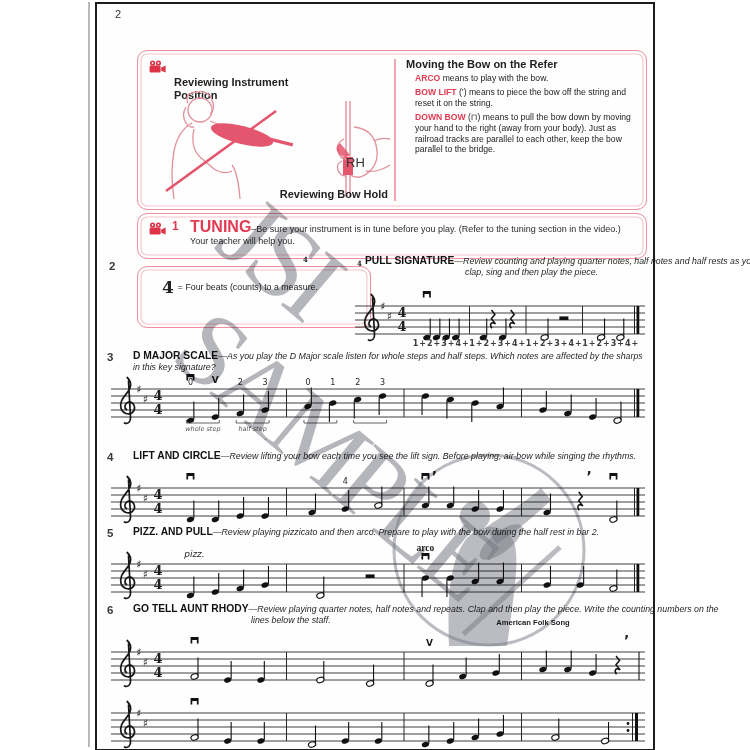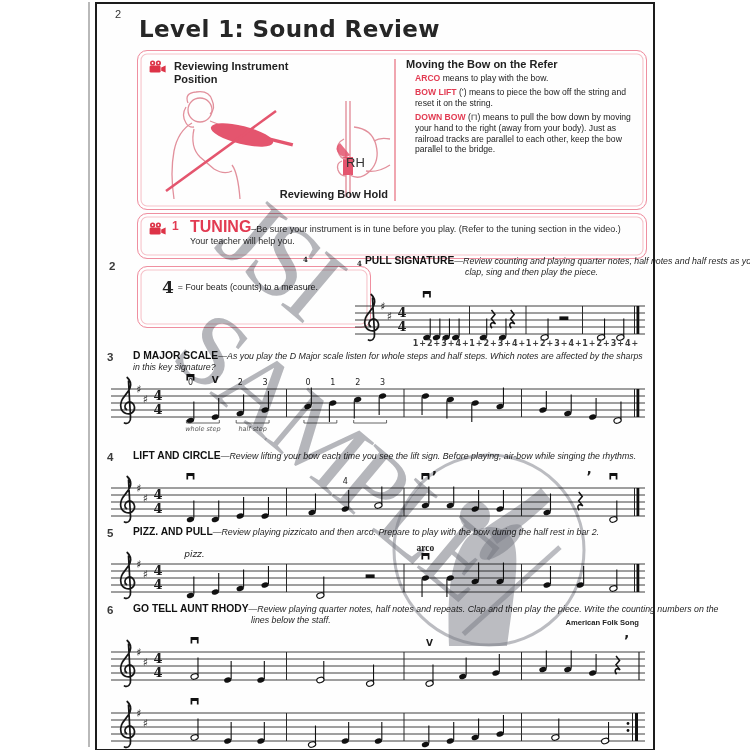--- a/index.html
+++ b/index.html
@@ -9,58 +9,57 @@
         border:2px solid #1c1c1c;}
   .edge{position:absolute;left:88px;top:2px;width:2px;height:745px;background:#b9b9b9;}
   .pagenum{position:absolute;left:18px;top:4px;font-size:11px;color:#333;}
   .title{position:absolute;left:42px;top:12px;font-family:"DejaVu Sans",sans-serif;
          font-weight:800;font-size:23px;letter-spacing:.4px;color:#262626;}
   .rbox{position:absolute;border:1.6px solid #ef8fa0;border-radius:10px;background:transparent;
         box-shadow:inset 0 0 0 2.5px #fff, inset 0 0 0 3.6px #f6c3ca;}
   .p1{left:40px;top:46px;width:508px;height:158px;}
   .p2{left:40px;top:209px;width:508px;height:44px;}
   .divider{position:absolute;left:256px;top:8px;width:1.5px;height:142px;background:#f0a6b0;}
-  .h-bold{font-weight:bold;font-size:11px;color:#222;line-height:13px;}
+  .h-bold{font-weight:bold;font-size:11px;color:#222;line-height:13px;margin-top:16px;}
   .camicon{position:absolute;width:19px;height:14px;}
   .bowtext{position:absolute;left:268px;top:8px;width:232px;font-size:8.6px;line-height:10.6px;color:#222;}
   .bowtext .bh{font-weight:bold;font-size:11px;margin-bottom:3px;}
   .bowtext p{margin:0 0 4px 9px;}
   .term{font-weight:bold;color:#e23b52;}
   .caption-bh{position:absolute;left:118px;top:137px;width:132px;text-align:right;font-weight:bold;font-size:11px;}
   .rh{position:absolute;left:208px;top:104px;font-size:13px;color:#333;}
   .tun{position:absolute;left:52px;top:7px;width:446px;font-size:9px;line-height:11.5px;color:#2b2b2b;}
   .tun .num{position:absolute;left:-18px;top:0;color:#e23b52;font-weight:bold;font-size:12px;}
   .exnum{position:absolute;font-weight:bold;font-size:11.5px;color:#3a3a3a;}
   .exhead{position:absolute;font-size:8.8px;line-height:10.5px;color:#1f1f1f;}
   .exhead .t{font-weight:bold;font-size:10.3px;font-style:normal;color:#111;}
   .exhead .d{font-style:italic;}
   .hang{padding-left:118px;text-indent:-118px;}
   .tsbox{left:40px;top:262px;width:232px;height:60px;}
   .tsline{position:absolute;left:16px;font-size:8.8px;color:#222;margin-left:8px;}
   .tsline .big4{font-family:"DejaVu Serif",serif;font-weight:bold;font-size:17px;vertical-align:-3px;margin-right:4px;}
   .sigmini{display:inline-block;vertical-align:-2px;margin-right:3px;font-family:"DejaVu Serif",serif;
            font-weight:bold;font-size:7px;line-height:4.5px;text-align:center;}
-  .credit{position:absolute;left:330px;top:614px;width:212px;text-align:right;font-size:7.6px;font-weight:600;color:#222;}
+  .credit{position:absolute;left:330px;top:614px;width:212px;text-align:center;font-size:7.6px;font-weight:600;color:#222;}
   .staff{position:absolute;}
   .wm{position:absolute;left:0;top:0;width:100%;height:100%;pointer-events:none;mix-blend-mode:multiply;}
   .wm-word{position:absolute;font-family:"Liberation Serif",serif;color:rgba(122,124,133,.55);
            white-space:nowrap;transform-origin:left top;}
   .wm1{left:178px;top:168px;font-size:108px;letter-spacing:-8px;transform:rotate(40deg);}
   .wm2{left:132px;top:282px;font-size:104px;letter-spacing:-5px;transform:rotate(40deg);}
   svg{display:block;}
 </style>
 </head>
 <body>
 
 <div class="shot">
   <div class="edge"></div>
   <div class="page">
 
     <div class="pagenum">2</div>
-    <div class="title">Level 1: Sound Review</div>
 
     <div class="rbox p1">
       <svg class="camicon" style="left:10px;top:9px" viewBox="0 0 19 14">
         <circle cx="4.6" cy="3" r="2.6" fill="#dd3347"></circle>
           <circle cx="10.4" cy="3" r="2.6" fill="#dd3347"></circle>
         <circle cx="4.6" cy="3" r="0.9" fill="#fff"></circle>
           <circle cx="10.4" cy="3" r="0.9" fill="#fff"></circle>
         <rect x="1.6" y="5.6" width="11" height="7" rx="1.4" fill="#dd3347"></rect>
         <path d="M13.2,7.4 L17.6,5.6 L17.6,12.6 L13.2,10.8 Z" fill="#dd3347"></path>
       </svg>

